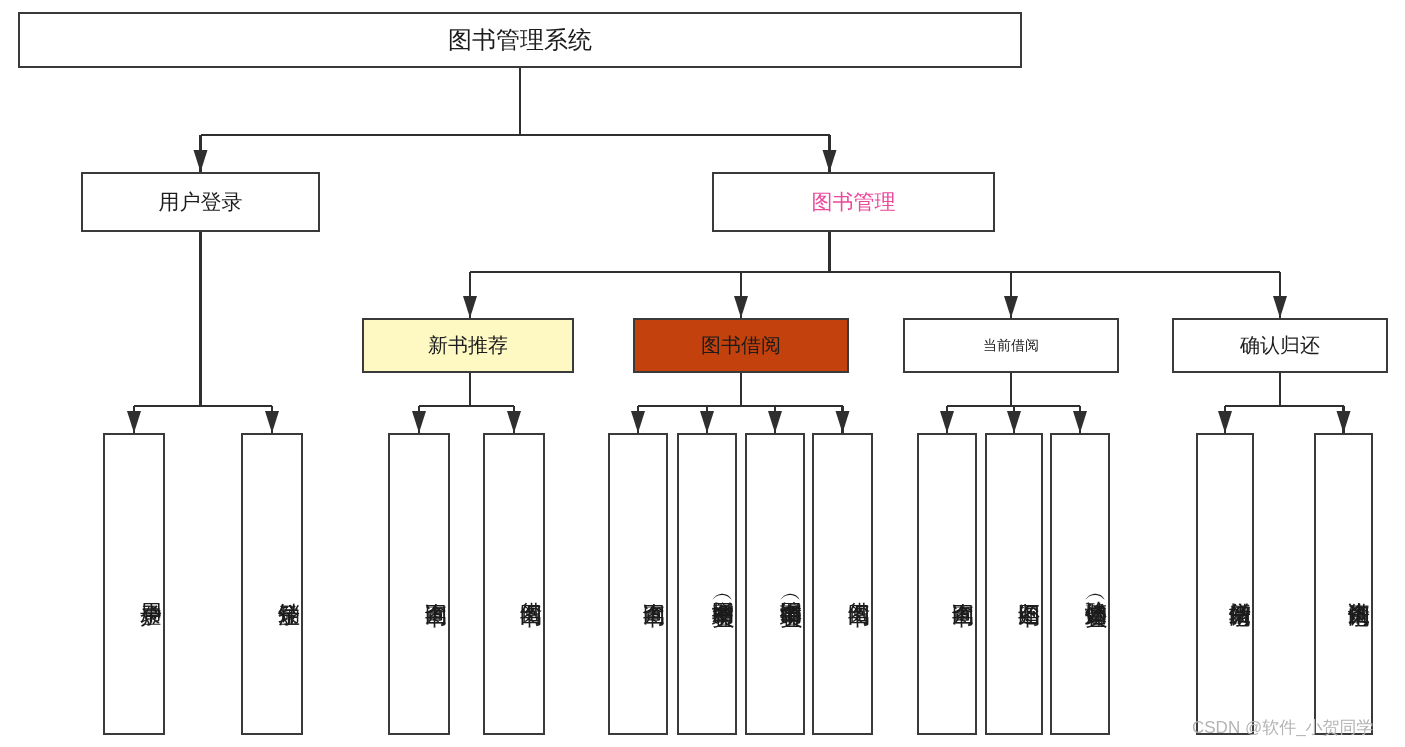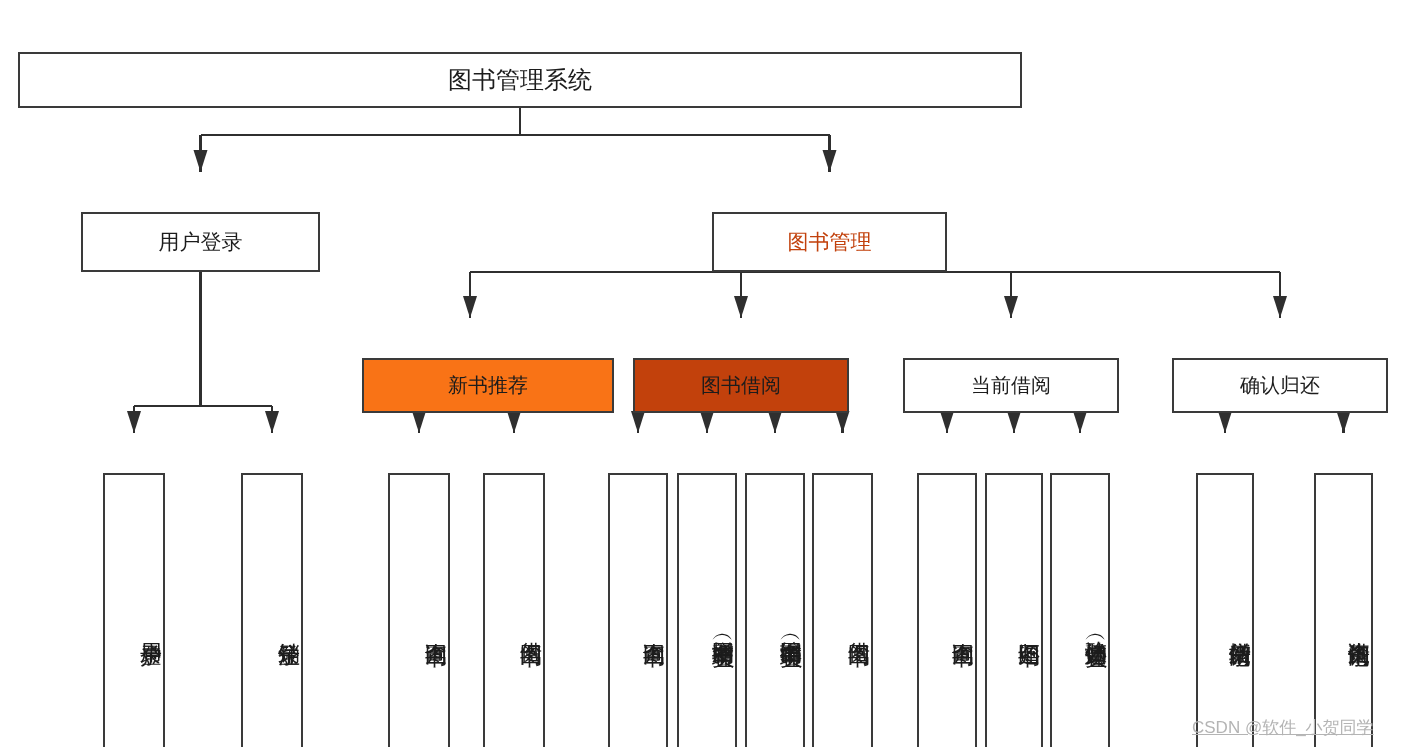--- a/index.html
+++ b/index.html
@@ -29,21 +29,20 @@
     position: absolute;
     box-sizing: border-box;
     background: #ffffff;
     border: 2px solid #3a3a3a;
     display: flex;
     align-items: center;
     justify-content: center;
     text-align: center;
     color: #1c1c1c;
     line-height: 1.12;
-    margin-top: 40px;
   }
   .node.horizontal {
     writing-mode: horizontal-tb;
   }
   .node.vertical {
     writing-mode: vertical-rl;
     text-orientation: upright;
     align-items: flex-start;
     justify-content: center;
     padding-top: 6px;
@@ -121,30 +120,30 @@
       <line x1="1343.5" y1="406" x2="1343.5" y2="433" stroke="#2f2f2f" stroke-width="2.4" shape-rendering="crispEdges"></line>
       <path d="M1336.5,411 L1350.5,411 L1343.5,433 Z" fill="#2f2f2f"></path>
     </svg>
   <div id="nodes">
       <div class="node horizontal" style="left: 18px; top: 12px; width: 1004px; height: 56px; border-color: rgb(58, 58, 58); background: rgb(255, 255, 255); color: rgb(28, 28, 28); font-size: 24px;">
         <span class="node-label">图书管理系统</span>
       </div>
       <div class="node horizontal" style="left: 81px; top: 172px; width: 239px; height: 60px; border-color: rgb(58, 58, 58); background: rgb(255, 255, 255); color: rgb(28, 28, 28); font-size: 21px;">
         <span class="node-label">用户登录</span>
       </div>
-      <div class="node horizontal" style="left: 712px; top: 172px; width: 235px; height: 60px; border-color: rgb(58, 58, 58); background: rgb(255, 255, 255); color: #c2410c; font-size: 21px;">
+      <div class="node horizontal" style="left: 712px; top: 172px; width: 283px; height: 60px; border-color: rgb(58, 58, 58); background: rgb(255, 255, 255); color: #ec4899; font-size: 21px;">
         <span class="node-label">图书管理</span>
       </div>
-      <div class="node horizontal" style="left: 362px; top: 318px; width: 252px; height: 55px; border-color: rgb(58, 58, 58); background: #f97316; color: rgb(28, 28, 28); font-size: 20px;">
+      <div class="node horizontal" style="left: 362px; top: 318px; width: 212px; height: 55px; border-color: rgb(58, 58, 58); background: #fef9c3; color: rgb(28, 28, 28); font-size: 20px;">
         <span class="node-label">新书推荐</span>
       </div>
       <div class="node horizontal" style="left: 633px; top: 318px; width: 216px; height: 55px; border-color: rgb(58, 58, 58); background: #c2410c; color: rgb(28, 28, 28); font-size: 20px;">
         <span class="node-label">图书借阅</span>
       </div>
-      <div class="node horizontal" style="left: 903px; top: 318px; width: 216px; height: 55px; border-color: rgb(58, 58, 58); background: rgb(255, 255, 255); color: rgb(28, 28, 28); font-size: 20px;">
+      <div class="node horizontal" style="left: 903px; top: 318px; width: 216px; height: 55px; border-color: rgb(58, 58, 58); background: rgb(255, 255, 255); color: rgb(28, 28, 28); font-size: 14px;">
         <span class="node-label">当前借阅</span>
       </div>
       <div class="node horizontal" style="left: 1172px; top: 318px; width: 216px; height: 55px; border-color: rgb(58, 58, 58); background: rgb(255, 255, 255); color: rgb(28, 28, 28); font-size: 20px;">
         <span class="node-label">确认归还</span>
       </div>
       <div class="node vertical" style="left: 103px; top: 433px; width: 62px; height: 302px; border-color: rgb(58, 58, 58); background: rgb(255, 255, 255); color: rgb(28, 28, 28); font-size: 22px;">
         <span class="node-label">用户登录</span>
       </div>
       <div class="node vertical" style="left: 241px; top: 433px; width: 62px; height: 302px; border-color: rgb(58, 58, 58); background: rgb(255, 255, 255); color: rgb(28, 28, 28); font-size: 22px;">
         <span class="node-label">注销登录</span>
@@ -176,14 +175,14 @@
       <div class="node vertical" style="left: 1050px; top: 433px; width: 60px; height: 302px; border-color: rgb(58, 58, 58); background: rgb(255, 255, 255); color: rgb(28, 28, 28); font-size: 22px;">
         <span class="node-label">确认归还（管理员）</span>
       </div>
       <div class="node vertical" style="left: 1196px; top: 433px; width: 58px; height: 302px; border-color: rgb(58, 58, 58); background: rgb(255, 255, 255); color: rgb(28, 28, 28); font-size: 22px;">
         <span class="node-label">新增借阅记录</span>
       </div>
       <div class="node vertical" style="left: 1314px; top: 433px; width: 59px; height: 302px; border-color: rgb(58, 58, 58); background: rgb(255, 255, 255); color: rgb(28, 28, 28); font-size: 22px;">
         <span class="node-label">查询借阅记录</span>
       </div>
     </div>
-  <div id="watermark" style="left: 1192px; top: 716px; color: rgb(180, 180, 180); text-decoration: underline;">CSDN @软件_小贺同学</div>
+  <div id="watermark" style="left: 1192px; top: 716px; color: rgb(180, 180, 180);">CSDN @软件_小贺同学</div>
 </div>
 
 </body></html>

